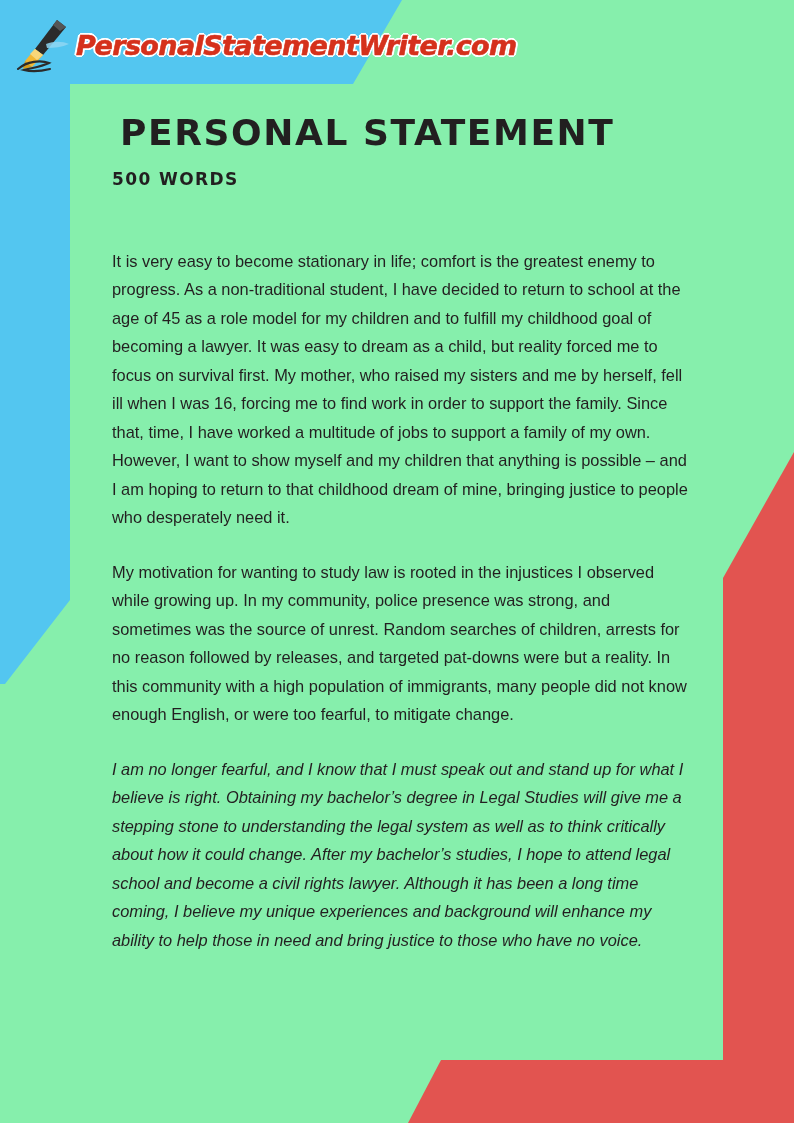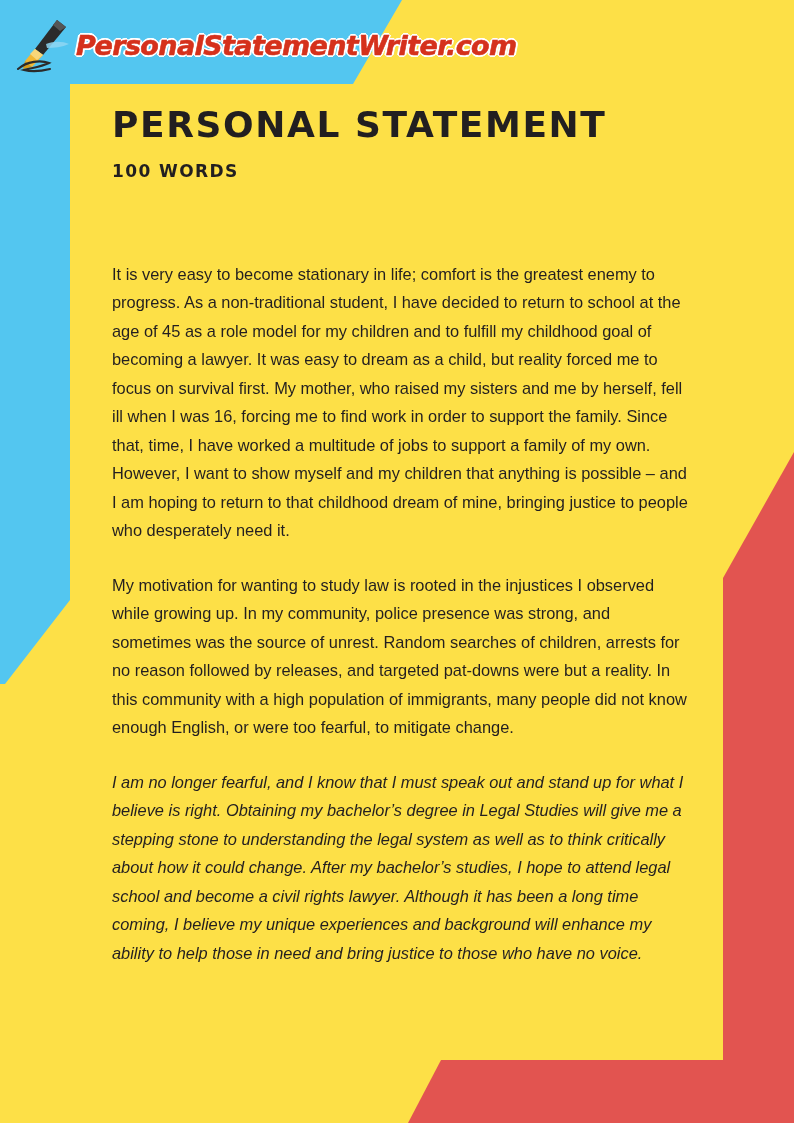--- a/index.html
+++ b/index.html
@@ -7,21 +7,21 @@
     padding: 0;
     background: #ffffff;
   }
   body {
     font-family: "Liberation Sans", sans-serif;
   }
   #page {
     position: relative;
     width: 794px;
     height: 1123px;
-    background: #fde047;
+    background: #86efac;
     overflow: hidden;
   }
 
   
   .shape-layer {
     position: absolute;
     inset: 0;
     width: 794px;
     height: 1123px;
     pointer-events: none;
@@ -69,34 +69,34 @@
     top: 104px;
     width: 578px;
     z-index: 4;
   }
   #doc-title {
     font-family: "DejaVu Sans", sans-serif;
     font-weight: bold;
     font-size: 36px;
     letter-spacing: 1.6px;
     color: #221F20;
-    margin: 0;
+    margin: 8px;
     line-height: 1.15;
   }
   #doc-subtitle {
     font-family: "DejaVu Sans", sans-serif;
     font-weight: bold;
     font-size: 17px;
     letter-spacing: 1.4px;
     color: #221F20;
     margin: 16px 0 0 0;
     line-height: 1.2;
   }
   #essay {
-    margin-top: 78px;
+    margin-top: 57px;
   }
   .para {
     font-family: "Liberation Sans", sans-serif;
     font-size: 16.4px;
     line-height: 28.5px;
     color: #231F20;
     margin: 0 0 26px 0;
     text-align: left;
   }
   .para:last-child { margin-bottom: 0; font-style: italic; }
@@ -128,21 +128,21 @@
 
       <path d="M36 27 C44 24, 52 24, 59 27 C52 30, 44 31, 37 31 Z" fill="#8FD6F2" opacity="0.85"></path>
 
       <path d="M8 52 C17 44, 31 43, 39 46 C31 50, 21 51, 14 53 C22 55, 32 54, 40 52" fill="none" stroke="#2B2B2B" stroke-width="2.1" stroke-linecap="round"></path>
     </svg>
     <span id="logo-text">PersonalStatementWriter.com</span>
   </div>
 
   <div id="content">
     <h1 id="doc-title">PERSONAL STATEMENT</h1>
-    <div id="doc-subtitle">100 WORDS</div>
+    <div id="doc-subtitle">500 WORDS</div>
 
     <div id="essay">
       <p class="para">It is very easy to become stationary in life; comfort is the greatest enemy to progress. As a non-traditional student, I have decided to return to school at the age of 45 as a role model for my children and to fulfill my childhood goal of becoming a lawyer. It was easy to dream as a child, but reality forced me to focus on survival first. My mother, who raised my sisters and me by herself, fell ill when I was 16, forcing me to find work in order to support the family. Since that, time, I have worked a multitude of jobs to support a family of my own. However, I want to show myself and my children that anything is possible – and I am hoping to return to that childhood dream of mine, bringing justice to people who desperately need it.</p>
       <p class="para">My motivation for wanting to study law is rooted in the injustices I observed while growing up. In my community, police presence was strong, and sometimes was the source of unrest. Random searches of children, arrests for no reason followed by releases, and targeted pat-downs were but a reality. In this community with a high population of immigrants, many people did not know enough English, or were too fearful, to mitigate change.</p>
       <p class="para">I am no longer fearful, and I know that I must speak out and stand up for what I believe is right. Obtaining my bachelor’s degree in Legal Studies will give me a stepping stone to understanding the legal system as well as to think critically about how it could change. After my bachelor’s studies, I hope to attend legal school and become a civil rights lawyer. Although it has been a long time coming, I believe my unique experiences and background will enhance my ability to help those in need and bring justice to those who have no voice.</p>
     </div>
   </div>
 
 </div>
 

